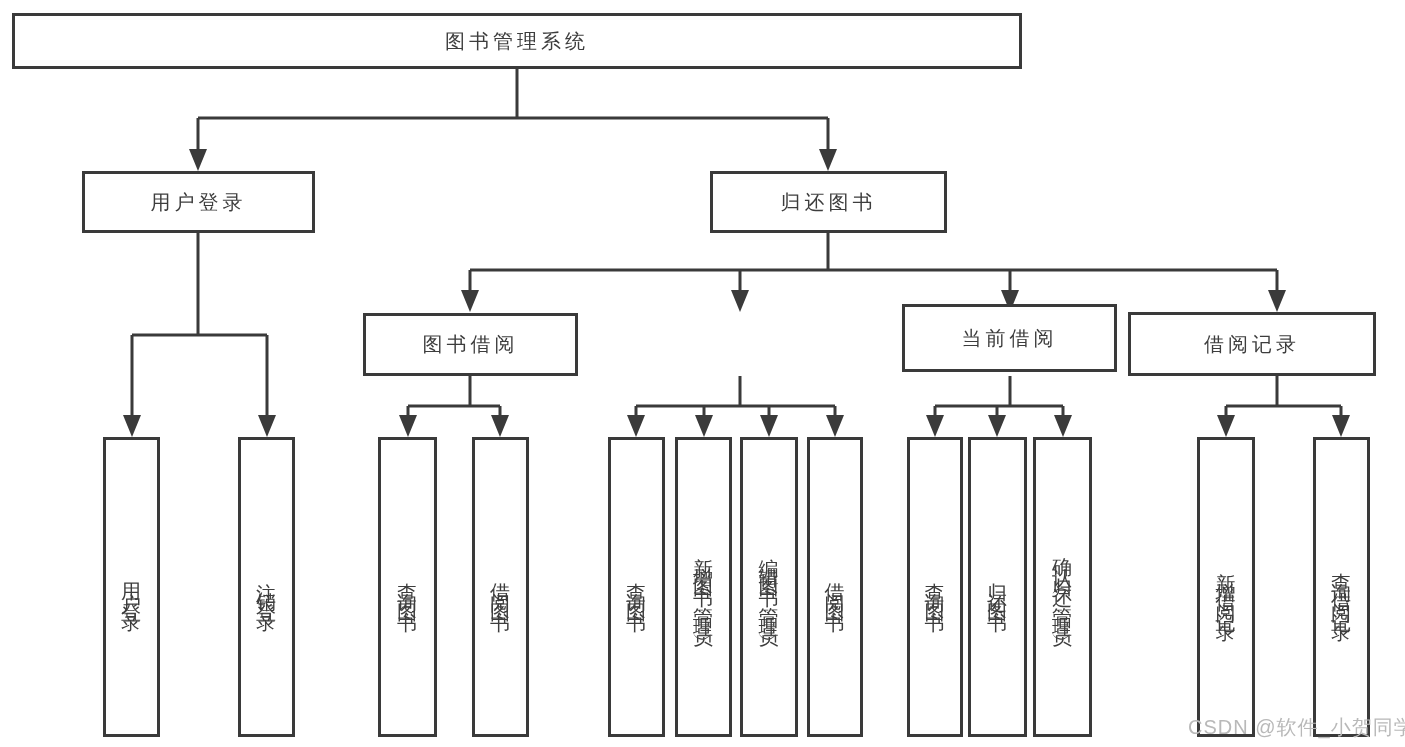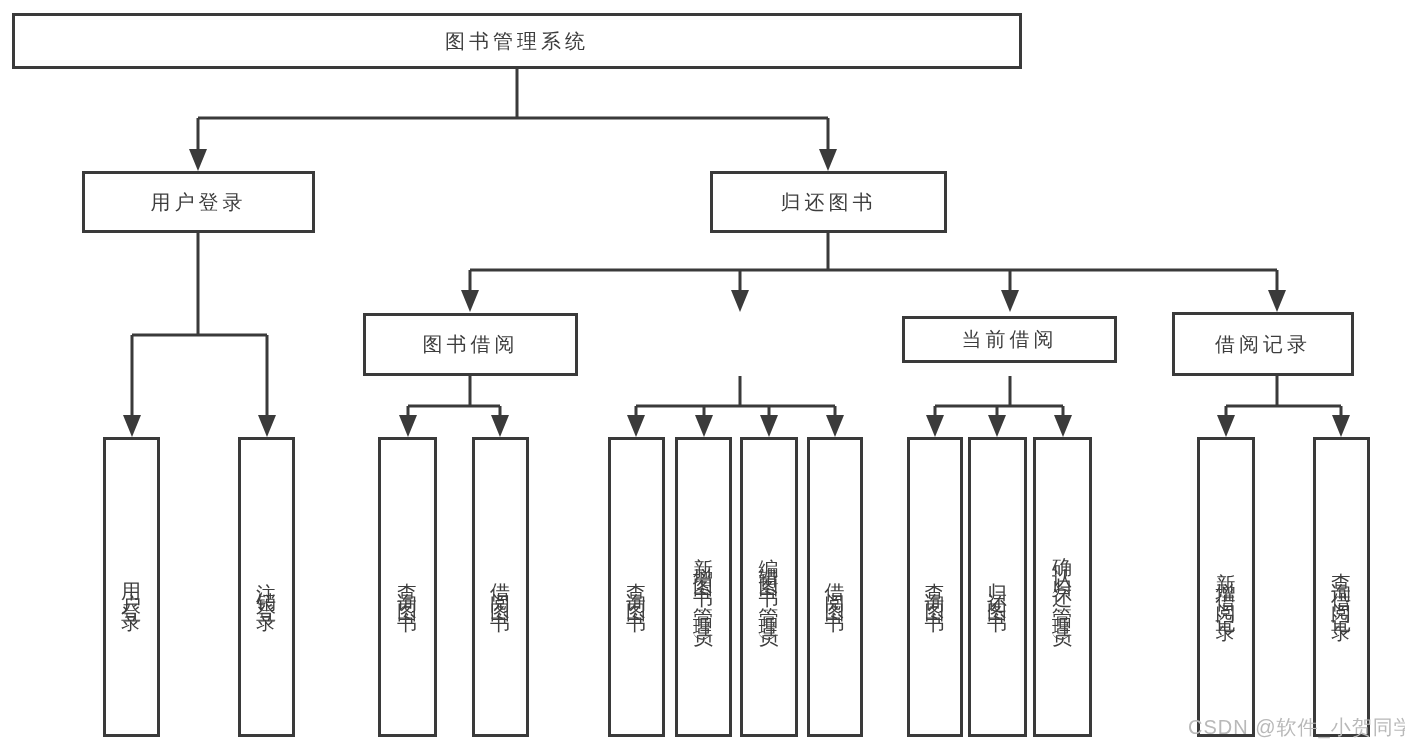--- a/index.html
+++ b/index.html
@@ -97,24 +97,24 @@
   <div class="node h" style="left:82px; top:171px; width:233px; height:62px">
     <span>用户登录</span>
   </div>
   <div class="node h" style="left:710px; top:171px; width:237px; height:62px">
     <span>归还图书</span>
   </div>
 
   <div class="node h" style="left:363px; top:313px; width:215px; height:63px">
     <span>图书借阅</span>
   </div>
-  <div class="node h" style="left:902px; top:316px; width:215px; height:47px">
+  <div class="node h" style="left:902px; top:304px; width:215px; height:68px">
     <span>当前借阅</span>
   </div>
-  <div class="node h" style="left:1172px; top:312px; width:182px; height:64px">
+  <div class="node h" style="left:1128px; top:312px; width:248px; height:64px">
     <span>借阅记录</span>
   </div>
 
   <div class="node v" style="left:103px; top:437px; width:57px; height:300px">
     <span>用户登录</span>
   </div>
   <div class="node v" style="left:238px; top:437px; width:57px; height:300px">
     <span>注销登录</span>
   </div>
 

